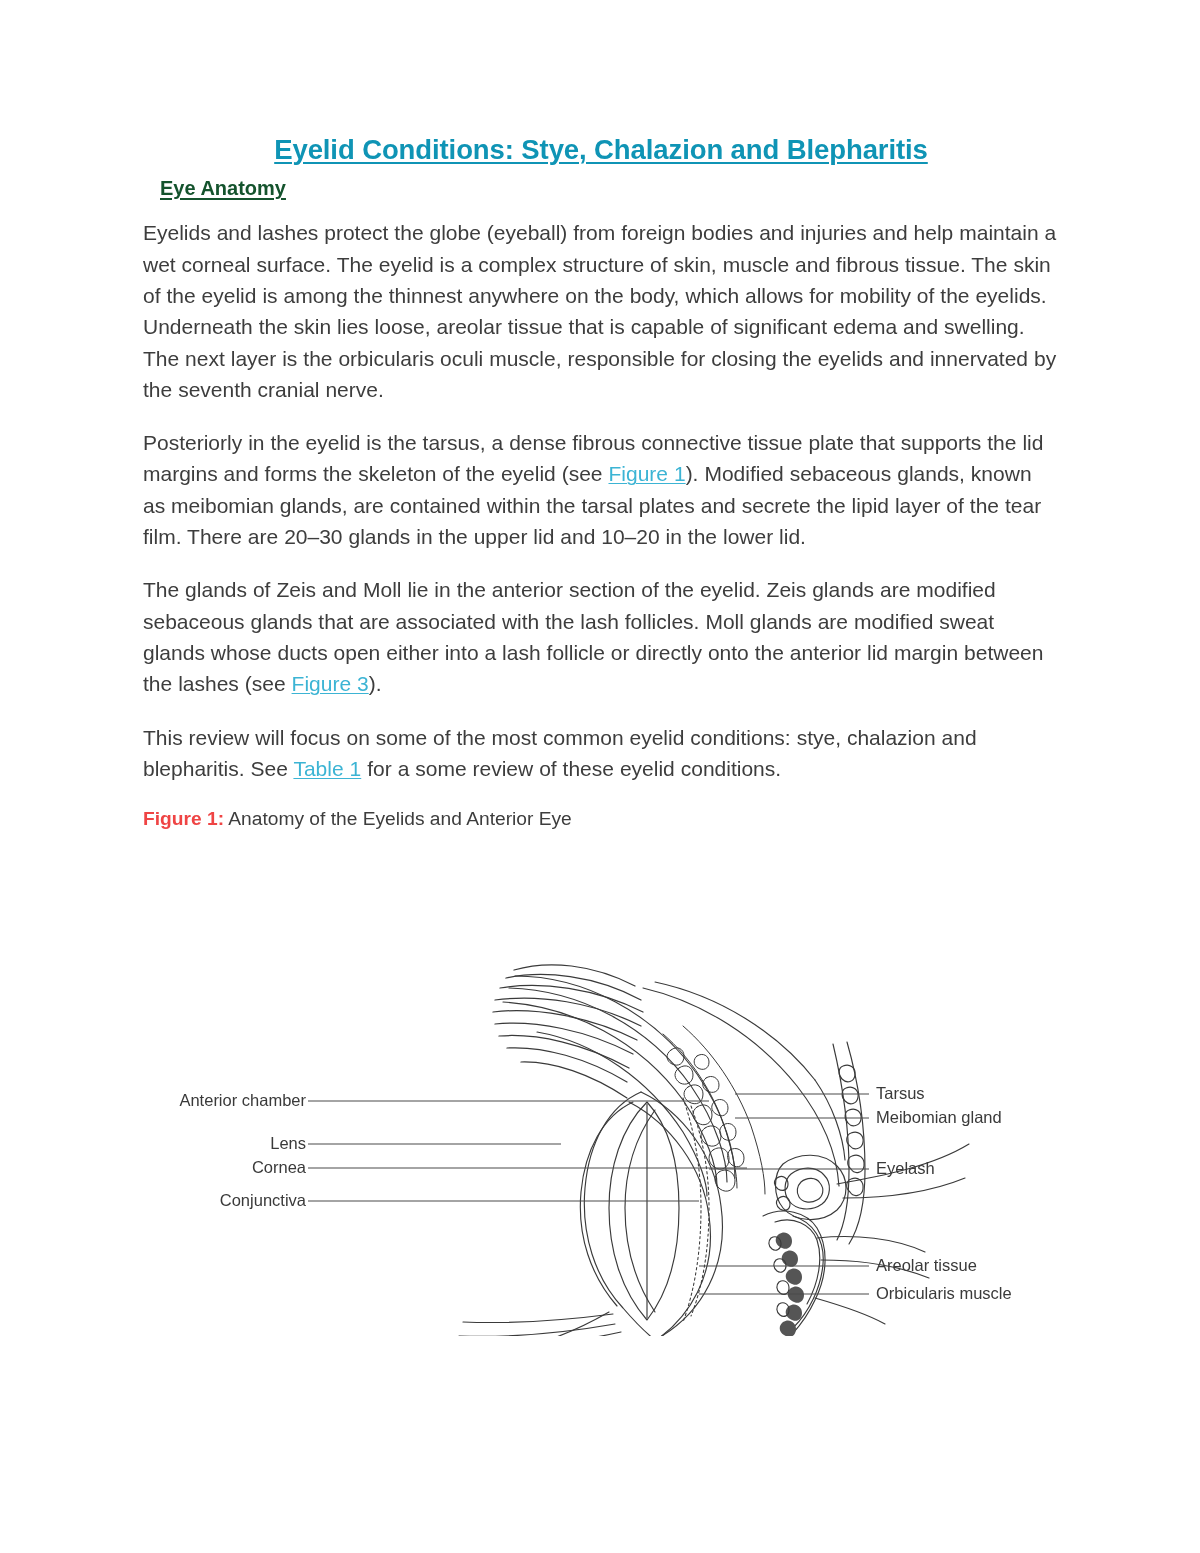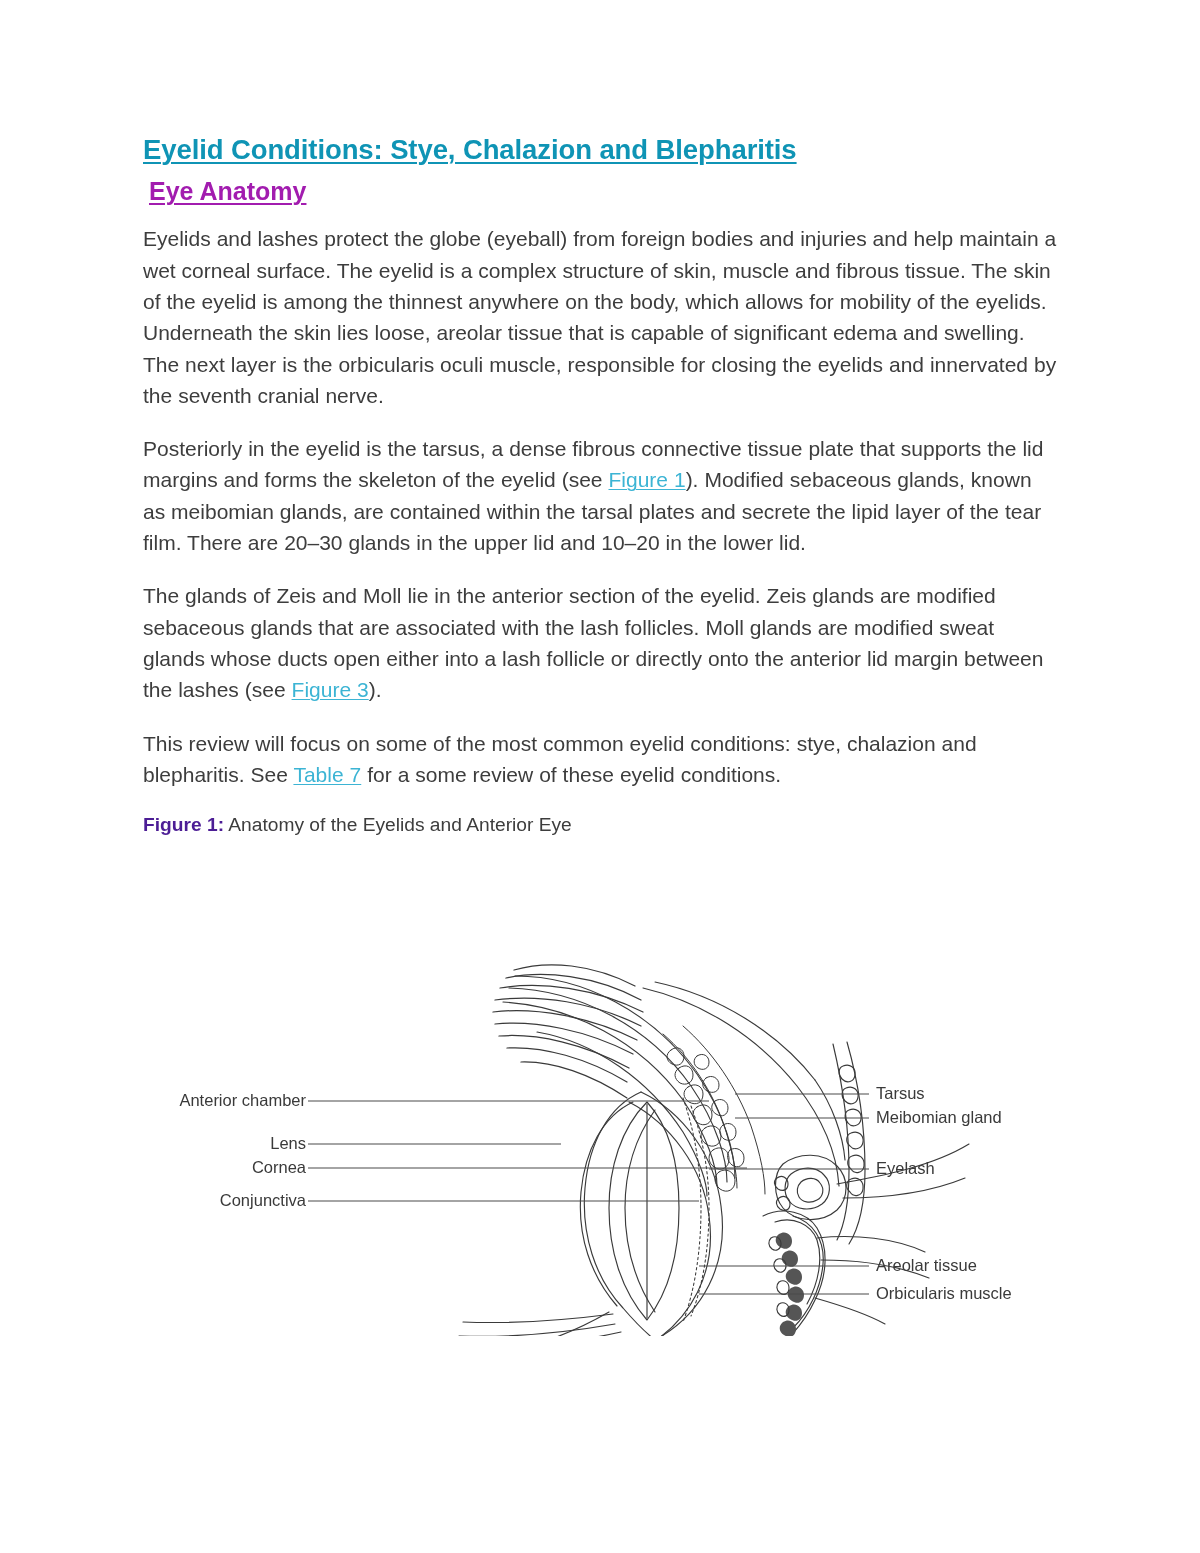--- a/index.html
+++ b/index.html
@@ -25,36 +25,37 @@
     left: 143px;
     top: 133px;
     width: 916px;
   }
 
   
   .doc-title {
     font-size: 27.5px;
     font-weight: bold;
     color: #0f94b5;
+    text-align: center;
     letter-spacing: -0.1px;
     margin: 0 0 9px 0;
     line-height: 1.25;
   }
   .doc-title .u {
     text-decoration: underline;
     text-underline-offset: 3px;
     text-decoration-thickness: 2px;
   }
 
   
   .section-heading {
-    font-size: 25px;
+    font-size: 20px;
     font-weight: bold;
-    color: #a21caf;
-    margin: 9px 0 17px 6px;
+    color: #14532d;
+    margin: 9px 0 17px 17px;
     line-height: 1.2;
   }
   .section-heading .u {
     text-decoration: underline;
     text-underline-offset: 3px;
     text-decoration-thickness: 2px;
   }
 
   
   p.body-text {
@@ -75,21 +76,21 @@
     cursor: pointer;
     margin-top: 40px;
   }
 
   .fig-caption {
     font-size: 19.2px;
     line-height: 28px;
     color: #3d3d3d;
     margin: 4px 0 0 0;
   }
-  .fig-caption b { font-weight: bold; color: #4c1d95; }
+  .fig-caption b { font-weight: bold; color: #ef4444; }
 
   
   .figure-wrap {
     position: absolute;
     left: 143px;
     top: 916px;
     width: 916px;
     height: 420px;
   }
   .figure-svg { display: block; width: 916px; height: 420px; }
@@ -110,21 +111,21 @@
     <h1 class="doc-title"><span class="u">Eyelid Conditions: Stye, Chalazion and Blepharitis</span></h1>
 
     <h2 class="section-heading"><span class="u">Eye Anatomy</span></h2>
 
     <p class="body-text"><span>Eyelids and lashes protect the globe (eyeball) from foreign bodies and injuries and help maintain a wet corneal surface. The eyelid is a complex structure of skin, muscle and fibrous tissue. The skin of the eyelid is among the thinnest anywhere on the body, which allows for mobility of the eyelids. Underneath the skin lies loose, areolar tissue that is capable of significant edema and swelling. The next layer is the orbicularis oculi muscle, responsible for closing the eyelids and innervated by the seventh cranial nerve.</span></p>
 
     <p class="body-text"><span>Posteriorly in the eyelid is the tarsus, a dense fibrous connective tissue plate that supports the lid margins and forms the skeleton of the eyelid (see </span><a class="doclink">Figure 1</a><span>). Modified sebaceous glands, known as meibomian glands, are contained within the tarsal plates and secrete the lipid layer of the tear film. There are 20–30 glands in the upper lid and 10–20 in the lower lid.</span></p>
 
     <p class="body-text"><span>The glands of Zeis and Moll lie in the anterior section of the eyelid. Zeis glands are modified sebaceous glands that are associated with the lash follicles. Moll glands are modified sweat glands whose ducts open either into a lash follicle or directly onto the anterior lid margin between the lashes (see </span><a class="doclink">Figure 3</a><span>).</span></p>
 
-    <p class="body-text tight"><span>This review will focus on some of the most common eyelid conditions: stye, chalazion and blepharitis. See </span><a class="doclink">Table 7</a><span> for a some review of these eyelid conditions.</span></p>
+    <p class="body-text tight"><span>This review will focus on some of the most common eyelid conditions: stye, chalazion and blepharitis. See </span><a class="doclink">Table 1</a><span> for a some review of these eyelid conditions.</span></p>
 
     <p class="fig-caption"><b>Figure 1:</b><span> Anatomy of the Eyelids and Anterior Eye</span></p>
 
   </div>
 
   <div class="figure-wrap">
     <svg class="figure-svg" viewBox="0 0 916 420" xmlns="http://www.w3.org/2000/svg">
 
       <g fill="none" stroke="#3a3a3a" stroke-width="1.15" stroke-linecap="round" stroke-linejoin="round">
 

